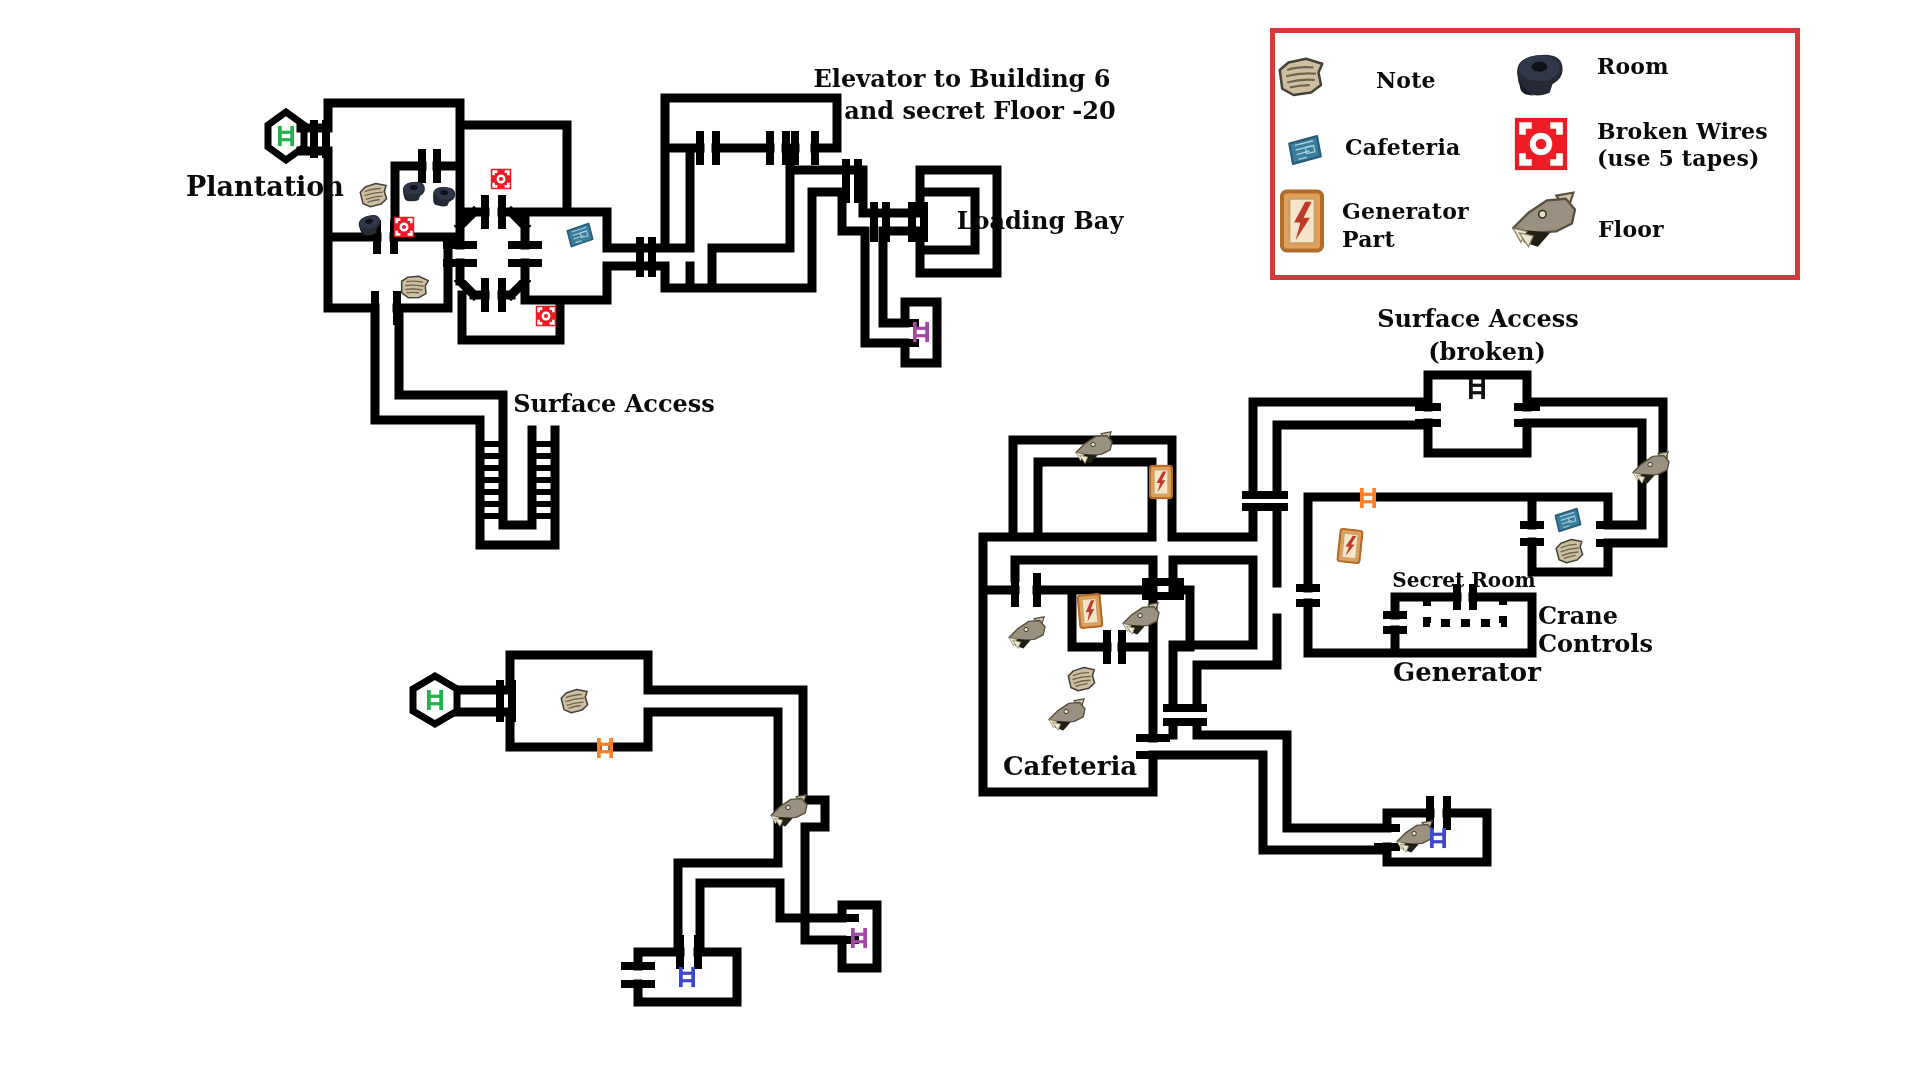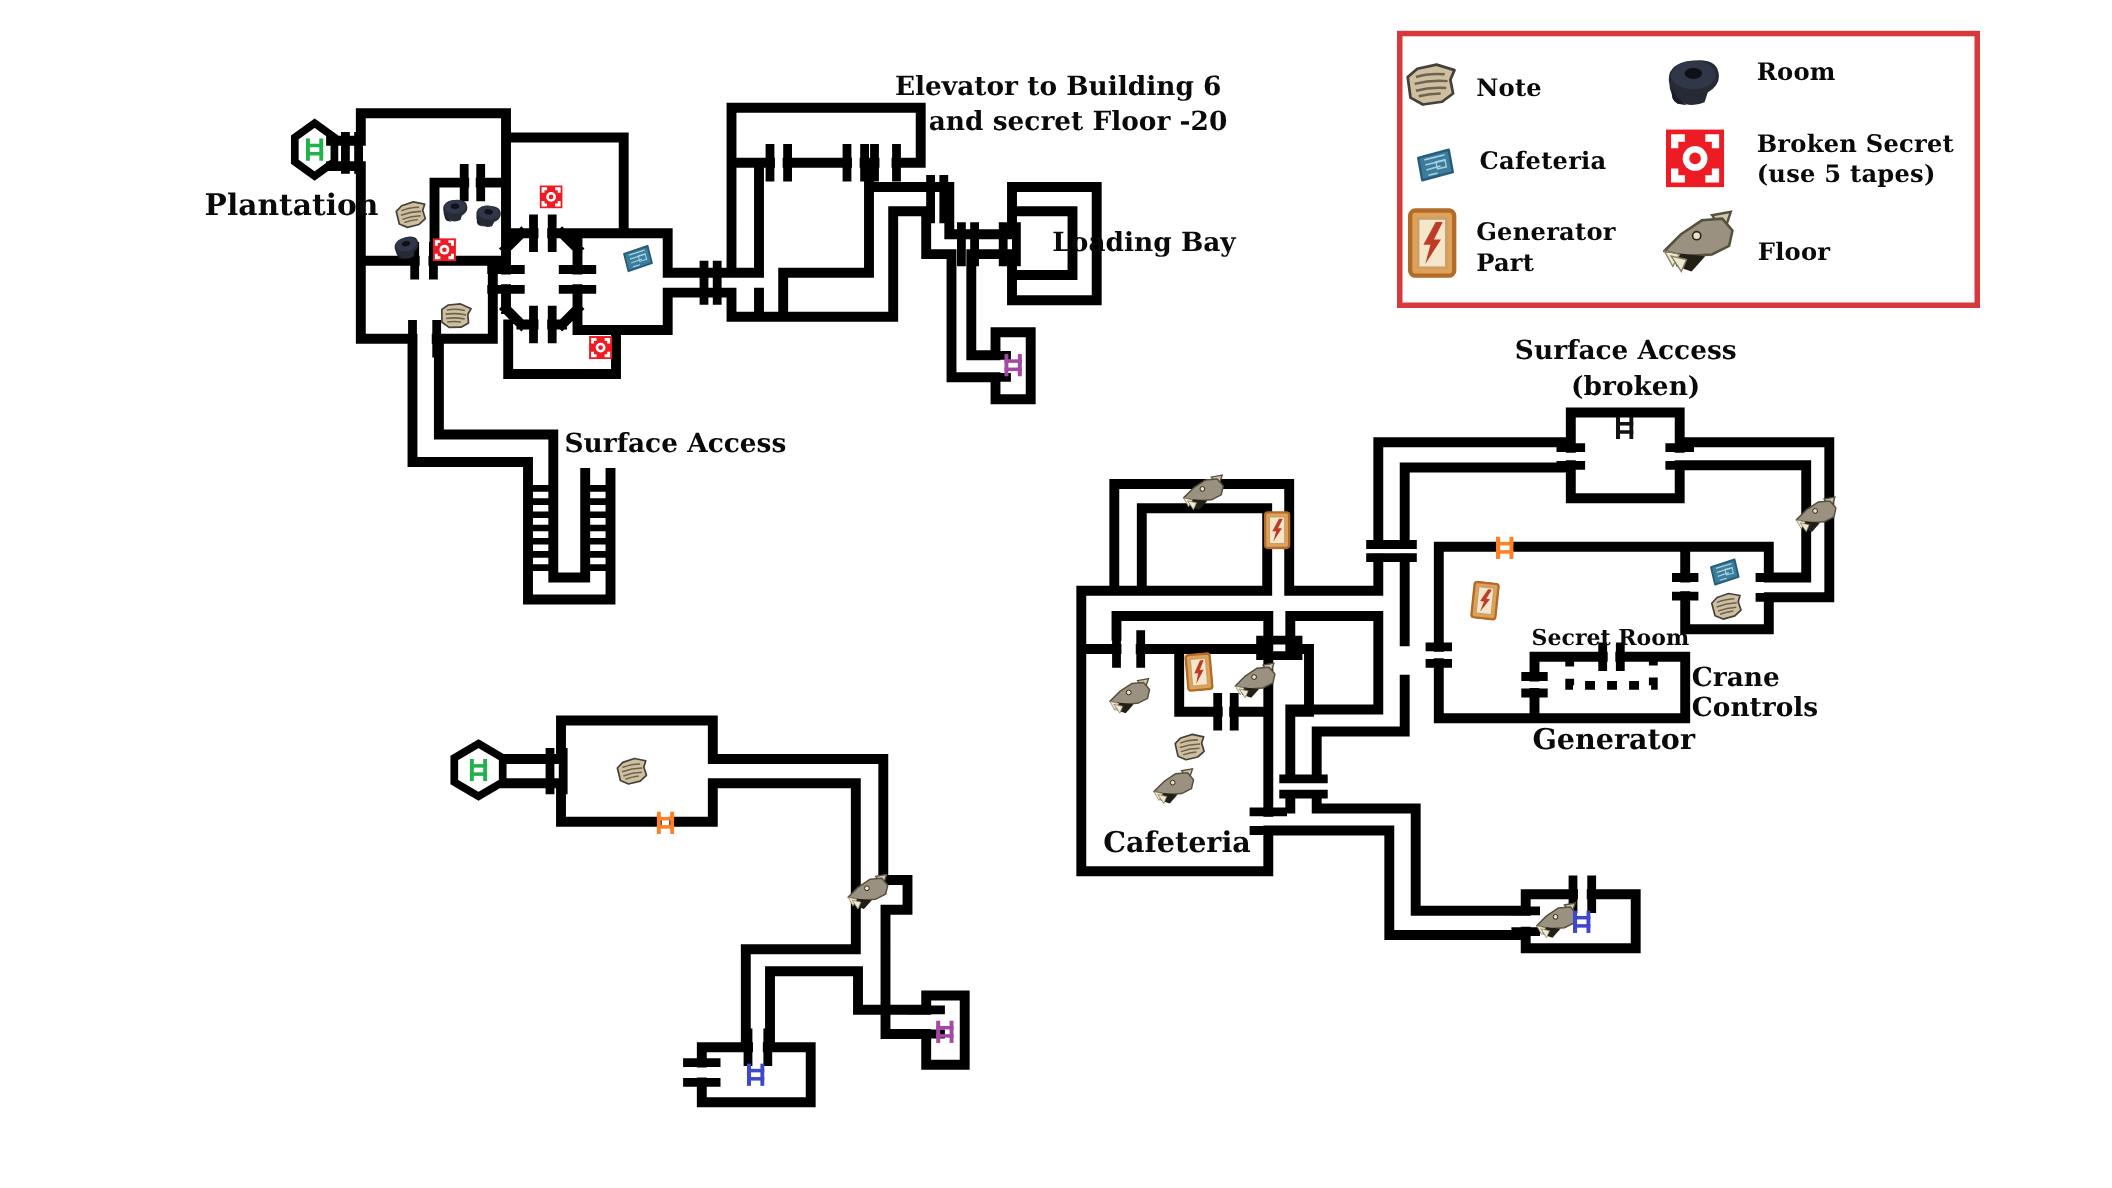--- a/index.html
+++ b/index.html
@@ -253,22 +253,22 @@
   <svg class="licon" style="left:1538px;top:74px" width="66" height="58">
       <use href="#sym-tape" width="66" height="58"></use>
     </svg>
   <svg class="licon" style="left:1541px;top:144px" width="53" height="53">
       <use href="#sym-broken_wires" width="53" height="53"></use>
     </svg>
   <svg class="licon" style="left:1544px;top:222px" width="70" height="62">
       <use href="#sym-lurker" width="70" height="62"></use>
     </svg>
 
-  <span class="legend-label" style="left:1342px;top:80px">Note</span>
+  <span class="legend-label" style="left:1376px;top:80px">Note</span>
   <span class="legend-label" style="left:1345px;top:147px">Cafeteria</span>
   <span class="legend-label" style="left:1342px;top:211px">Generator</span>
   <span class="legend-label" style="left:1342px;top:239px">Part</span>
   <span class="legend-label" style="left:1597px;top:66px">Room</span>
-  <span class="legend-label" style="left:1597px;top:131px">Broken Secret</span>
+  <span class="legend-label" style="left:1597px;top:131px">Broken Wires</span>
   <span class="legend-label" style="left:1597px;top:158px">(use 5 tapes)</span>
   <span class="legend-label" style="left:1598px;top:229px">Floor</span>
 
 </div>
 
 </body></html>

